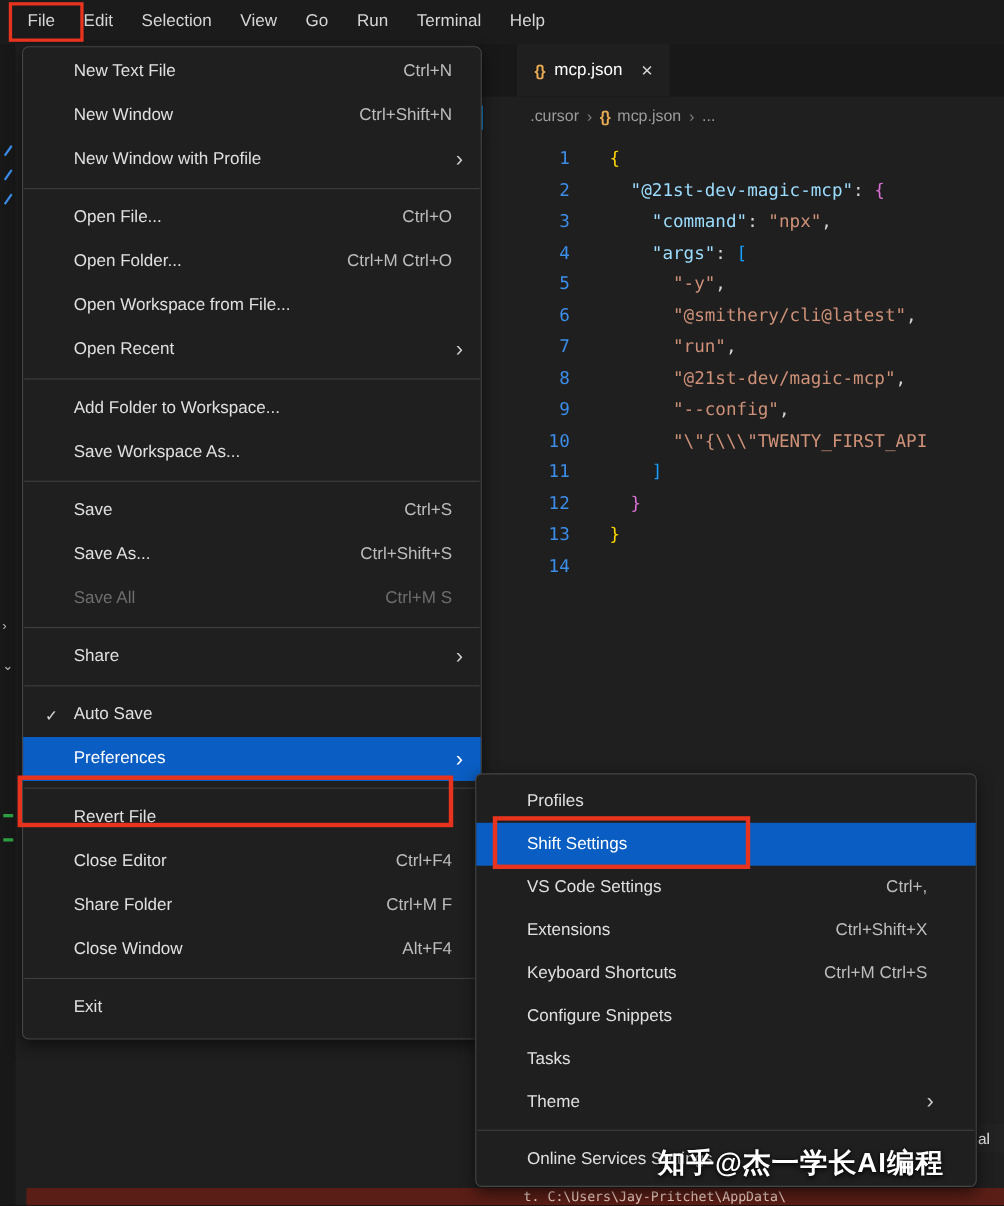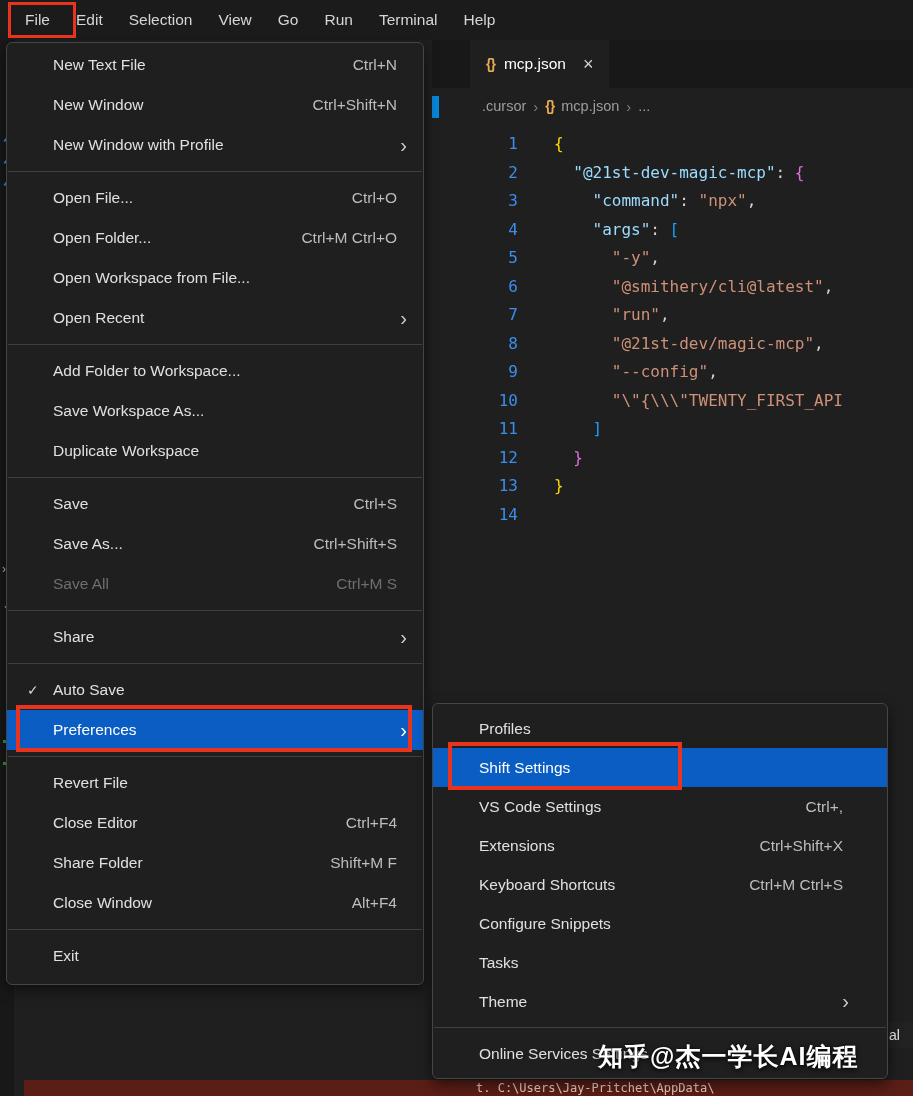--- a/index.html
+++ b/index.html
@@ -46,21 +46,21 @@
   .ln{width:86px;text-align:right;color:var(--line_number,#3b8eea);flex:none;}
   .lc{margin-left:36px;}
   .tk-fg{color:var(--code_fg,#d4d4d4);} .tk-key{color:var(--json_key,#9cdcfe);}
   .tk-str{color:var(--json_string,#ce9178);} .tk-b1{color:var(--bracket1,#ffd700);}
   .tk-b2{color:var(--bracket2,#da70d6);} .tk-b3{color:var(--bracket3,#179fff);}
 
   
   .dropdown{position:absolute;z-index:5;background:var(--menu_bg,#1f1f1f);
     border:1px solid #454545;border-radius:6px;box-shadow:0 5px 14px rgba(0,0,0,.55);
     box-sizing:border-box;}
-  #file-menu{left:6px;top:42px;width:418px;padding:2px 0 8px 0;}
+  #file-menu{left:20px;top:42px;width:418px;padding:2px 0 8px 0;}
   #prefs-menu{left:432px;top:703px;width:456px;padding:5px 0;}
   .menu-row{display:flex;align-items:center;height:40px;font-size:15.5px;
     color:#e0e0e0;cursor:default;}
   #prefs-menu .menu-row{height:39px;}
   .menu-row .check{width:46px;padding-left:20px;box-sizing:border-box;flex:none;font-size:14px;color:#d6d6d6;}
   .menu-row .label{flex:1;white-space:nowrap;}
   .menu-row .right{color:#bdbdbd;padding-right:26px;white-space:nowrap;}
   #prefs-menu .menu-row .right{padding-right:44px;}
   .menu-row .right.arrow{font-size:20px;padding-right:16px;color:#cfcfcf;}
   #prefs-menu .menu-row .right.arrow{padding-right:38px;}
@@ -194,25 +194,20 @@
       <div class="menu-row">
         <span class="check"></span>
         <span class="label">Add Folder to Workspace...</span>
         <span class="right"></span>
       </div>
       <div class="menu-row">
         <span class="check"></span>
         <span class="label">Save Workspace As...</span>
         <span class="right"></span>
       </div>
-      <div class="menu-row">
-        <span class="check"></span>
-        <span class="label">Duplicate Workspace</span>
-        <span class="right"></span>
-      </div>
       <div class="menu-sep"></div>
       <div class="menu-row">
         <span class="check"></span>
         <span class="label">Save</span>
         <span class="right">Ctrl+S</span>
       </div>
       <div class="menu-row">
         <span class="check"></span>
         <span class="label">Save As...</span>
         <span class="right">Ctrl+Shift+S</span>
@@ -246,21 +241,21 @@
         <span class="right"></span>
       </div>
       <div class="menu-row">
         <span class="check"></span>
         <span class="label">Close Editor</span>
         <span class="right">Ctrl+F4</span>
       </div>
       <div class="menu-row">
         <span class="check"></span>
         <span class="label">Share Folder</span>
-        <span class="right">Shift+M F</span>
+        <span class="right">Ctrl+M F</span>
       </div>
       <div class="menu-row">
         <span class="check"></span>
         <span class="label">Close Window</span>
         <span class="right">Alt+F4</span>
       </div>
       <div class="menu-sep"></div>
       <div class="menu-row">
         <span class="check"></span>
         <span class="label">Exit</span>

